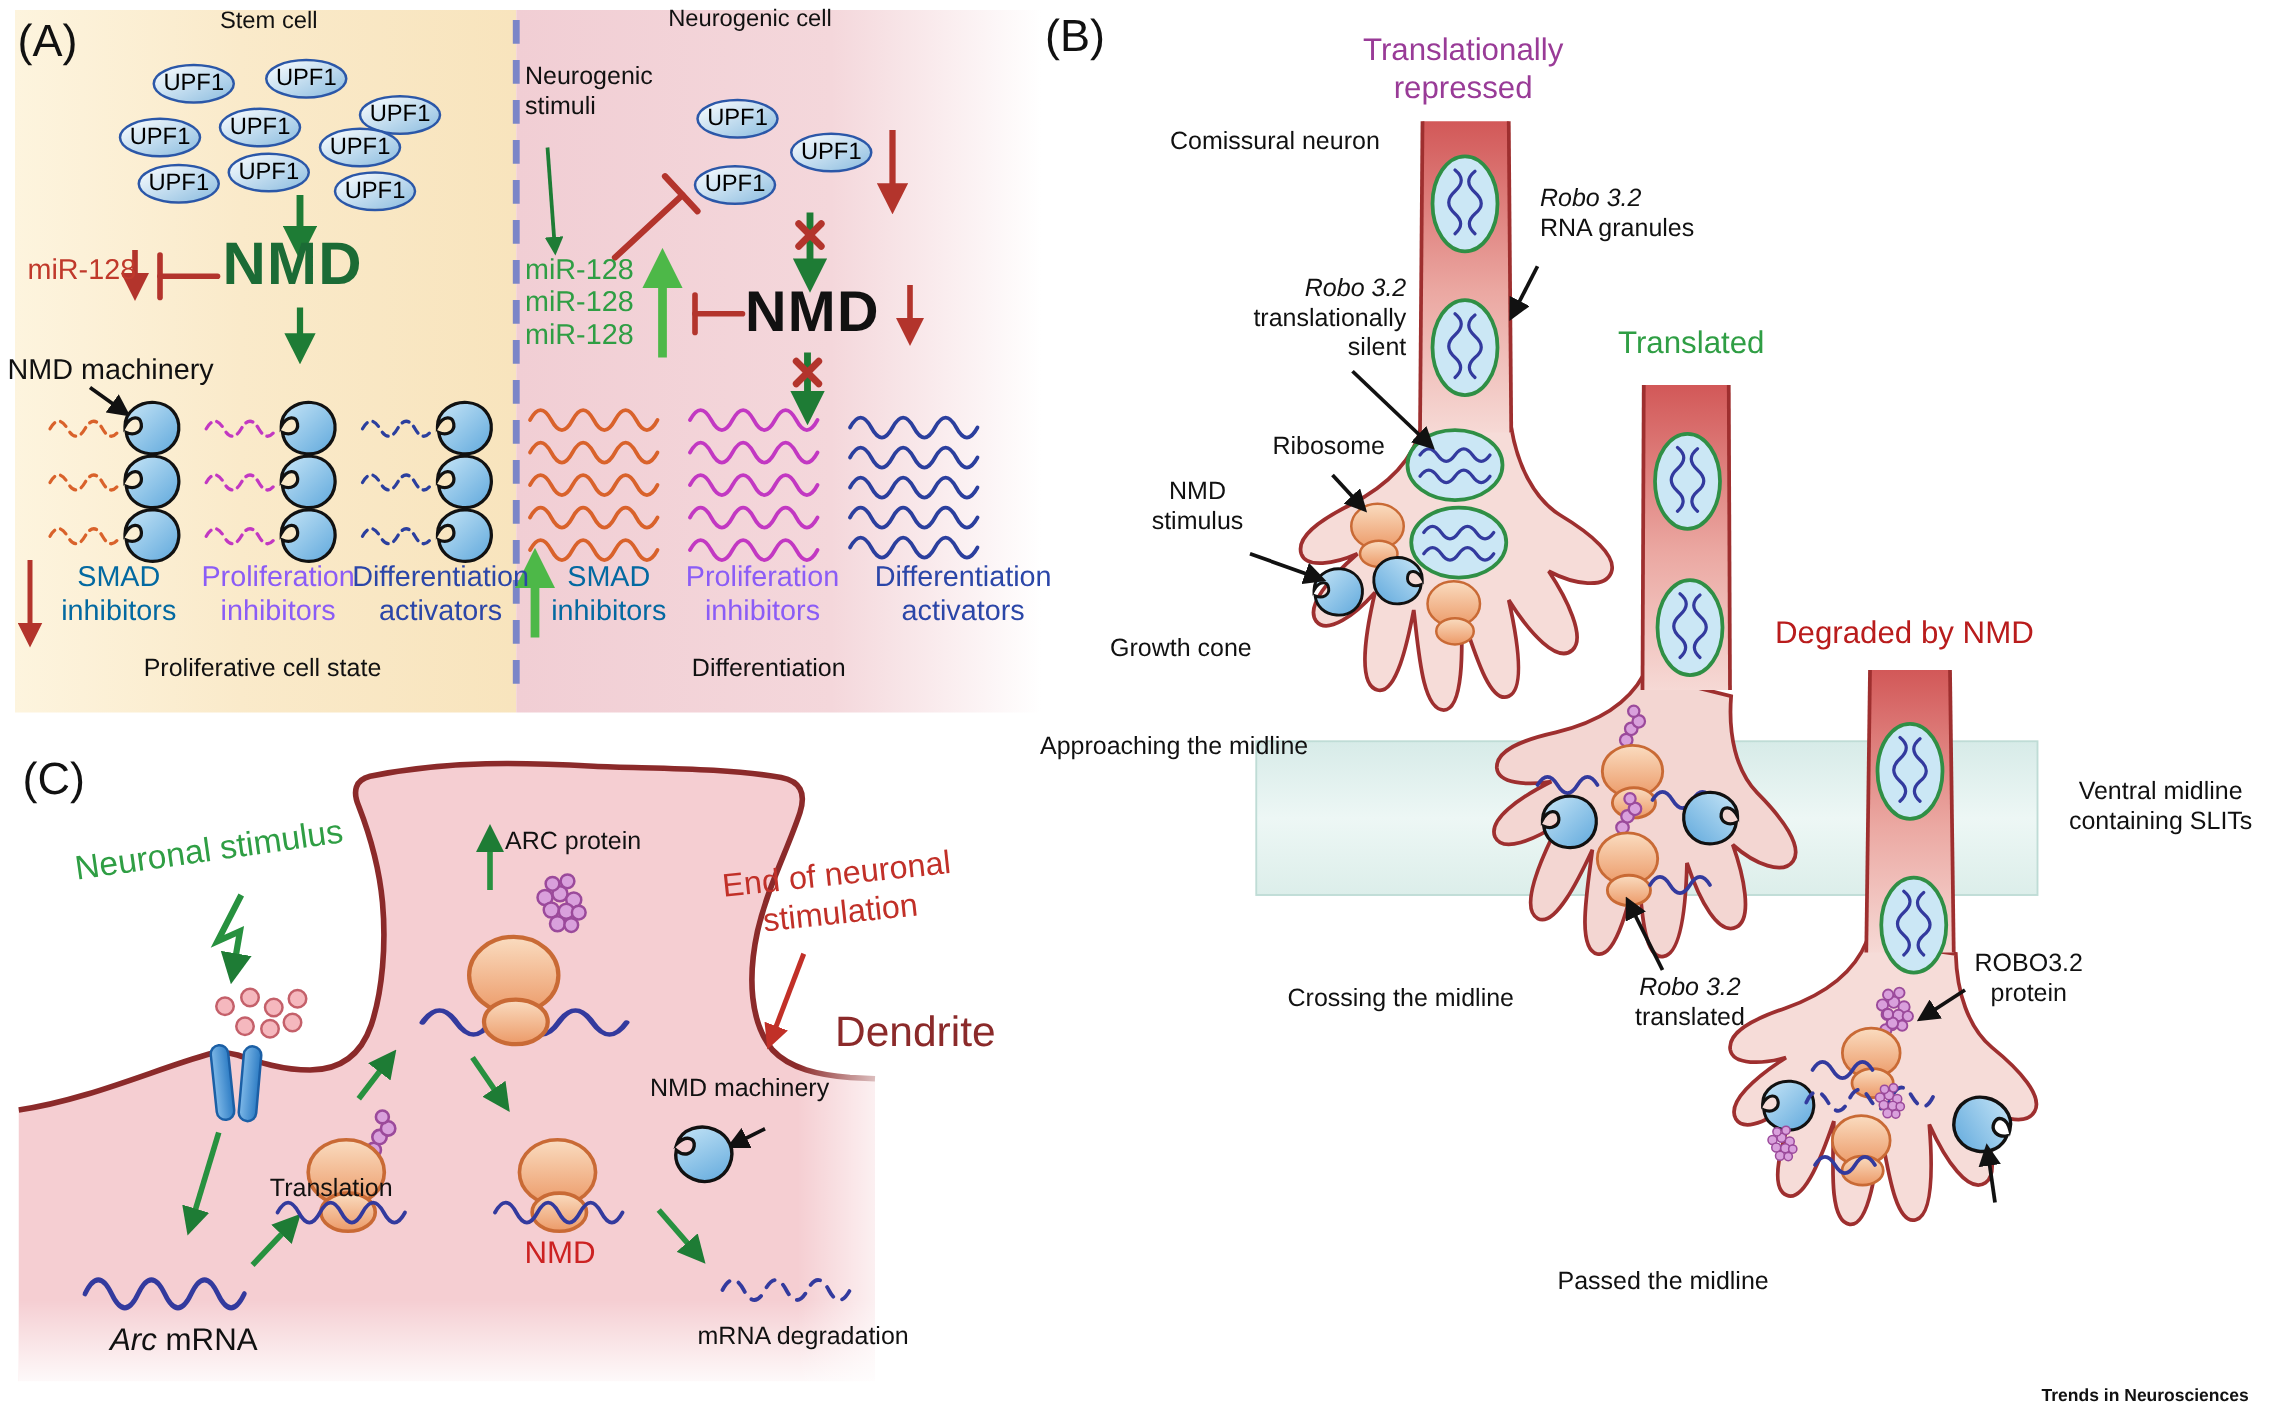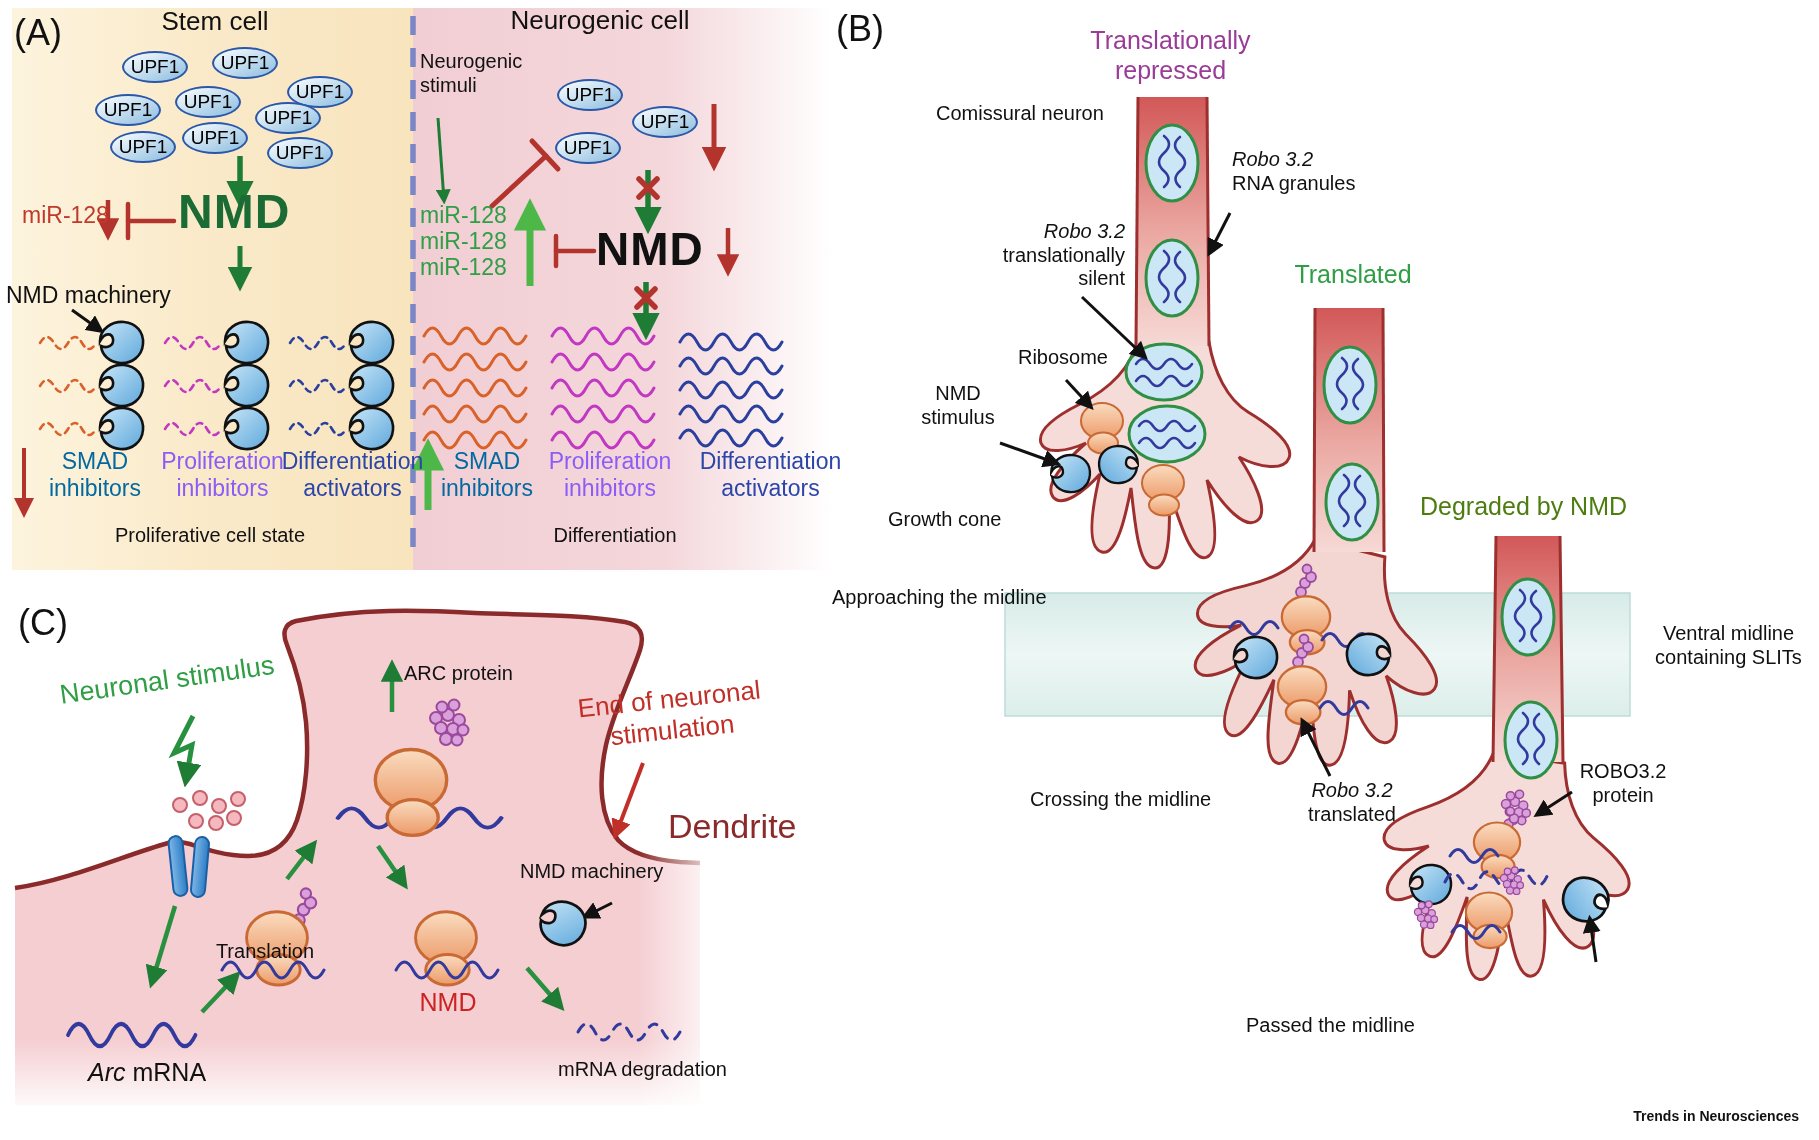--- a/index.html
+++ b/index.html
@@ -1,22 +1,22 @@
 <!DOCTYPE html>
 <html><head>
 <meta charset="utf-8">
 <style>
   html,body{margin:0;padding:0;background:#fff}
   #stage{position:relative;width:1819px;height:1140px;background:#fff;overflow:hidden;
          font-family:"Liberation Sans",sans-serif}
   .lbl{position:absolute;font-size:20px;line-height:1.18;color:#111;white-space:nowrap}
   .c{text-align:center}.r{text-align:right}.it{font-style:italic}.b{font-weight:bold}
   .panel-letter{font-size:36px;color:#111}
-  .title{font-size:26px;color:#111}
-  .green{color:#2f9e44}.dgreen{color:#1b6b35}.red{color:#c0392b}.dred{color:#4d7c0f}
+  .title{font-size:19px;color:#111}
+  .green{color:#2f9e44}.dgreen{color:#1b6b35}.red{color:#c0392b}.dred{color:#b91c1c}
   .purple{color:#993b97}.magenta{color:#8b5cf6}.orange{color:#0369a1}.blue{color:#2b46a8}
   .nmd-big{font-size:48px;font-weight:bold;letter-spacing:1px}
   .upf1{position:absolute;width:66px;height:32px;border-radius:50%;
         border:2.5px solid #2b57a8;box-sizing:border-box;
         background:linear-gradient(155deg,#ecf5fb 15%,#9cc6e4 85%);
         display:flex;align-items:center;justify-content:center;
         font-size:19px;color:#000}
   .bgA-left{position:absolute;left:12px;top:8px;width:401px;height:562px;
         background:linear-gradient(90deg,#fdf4de 0%,#faeaca 45%,#f8e4bd 100%)}
   .bgA-right{position:absolute;left:413px;top:8px;width:420px;height:562px;

